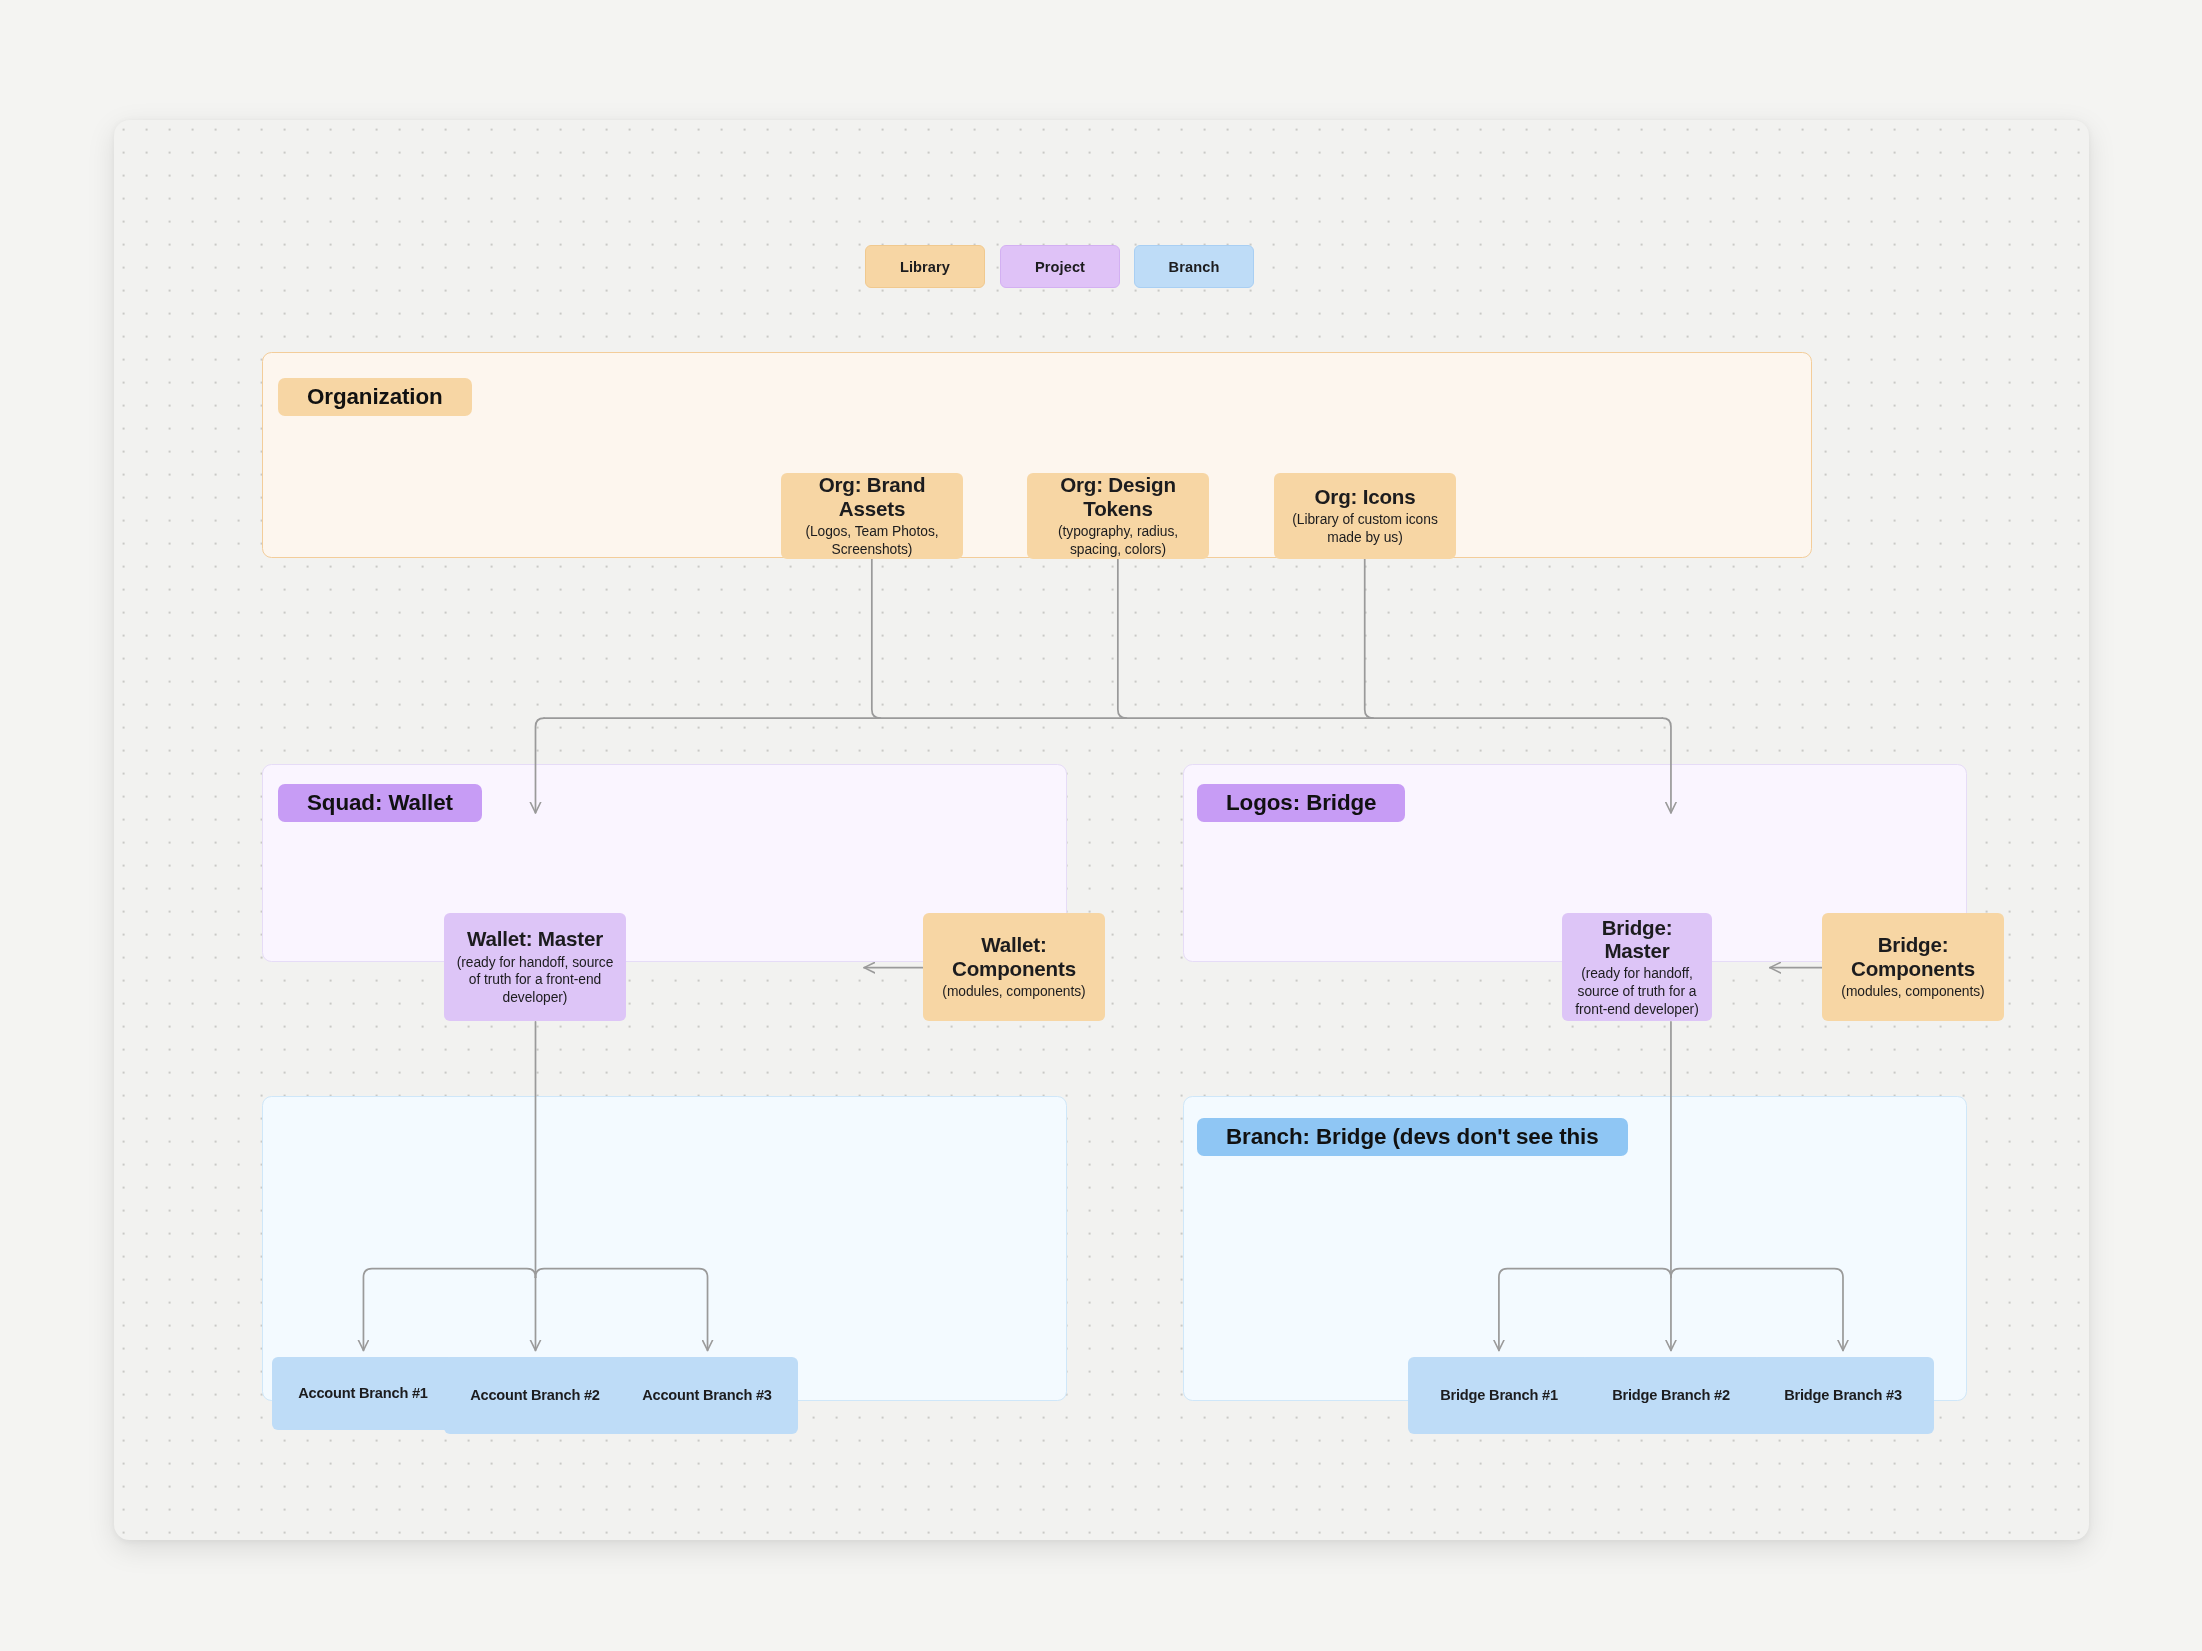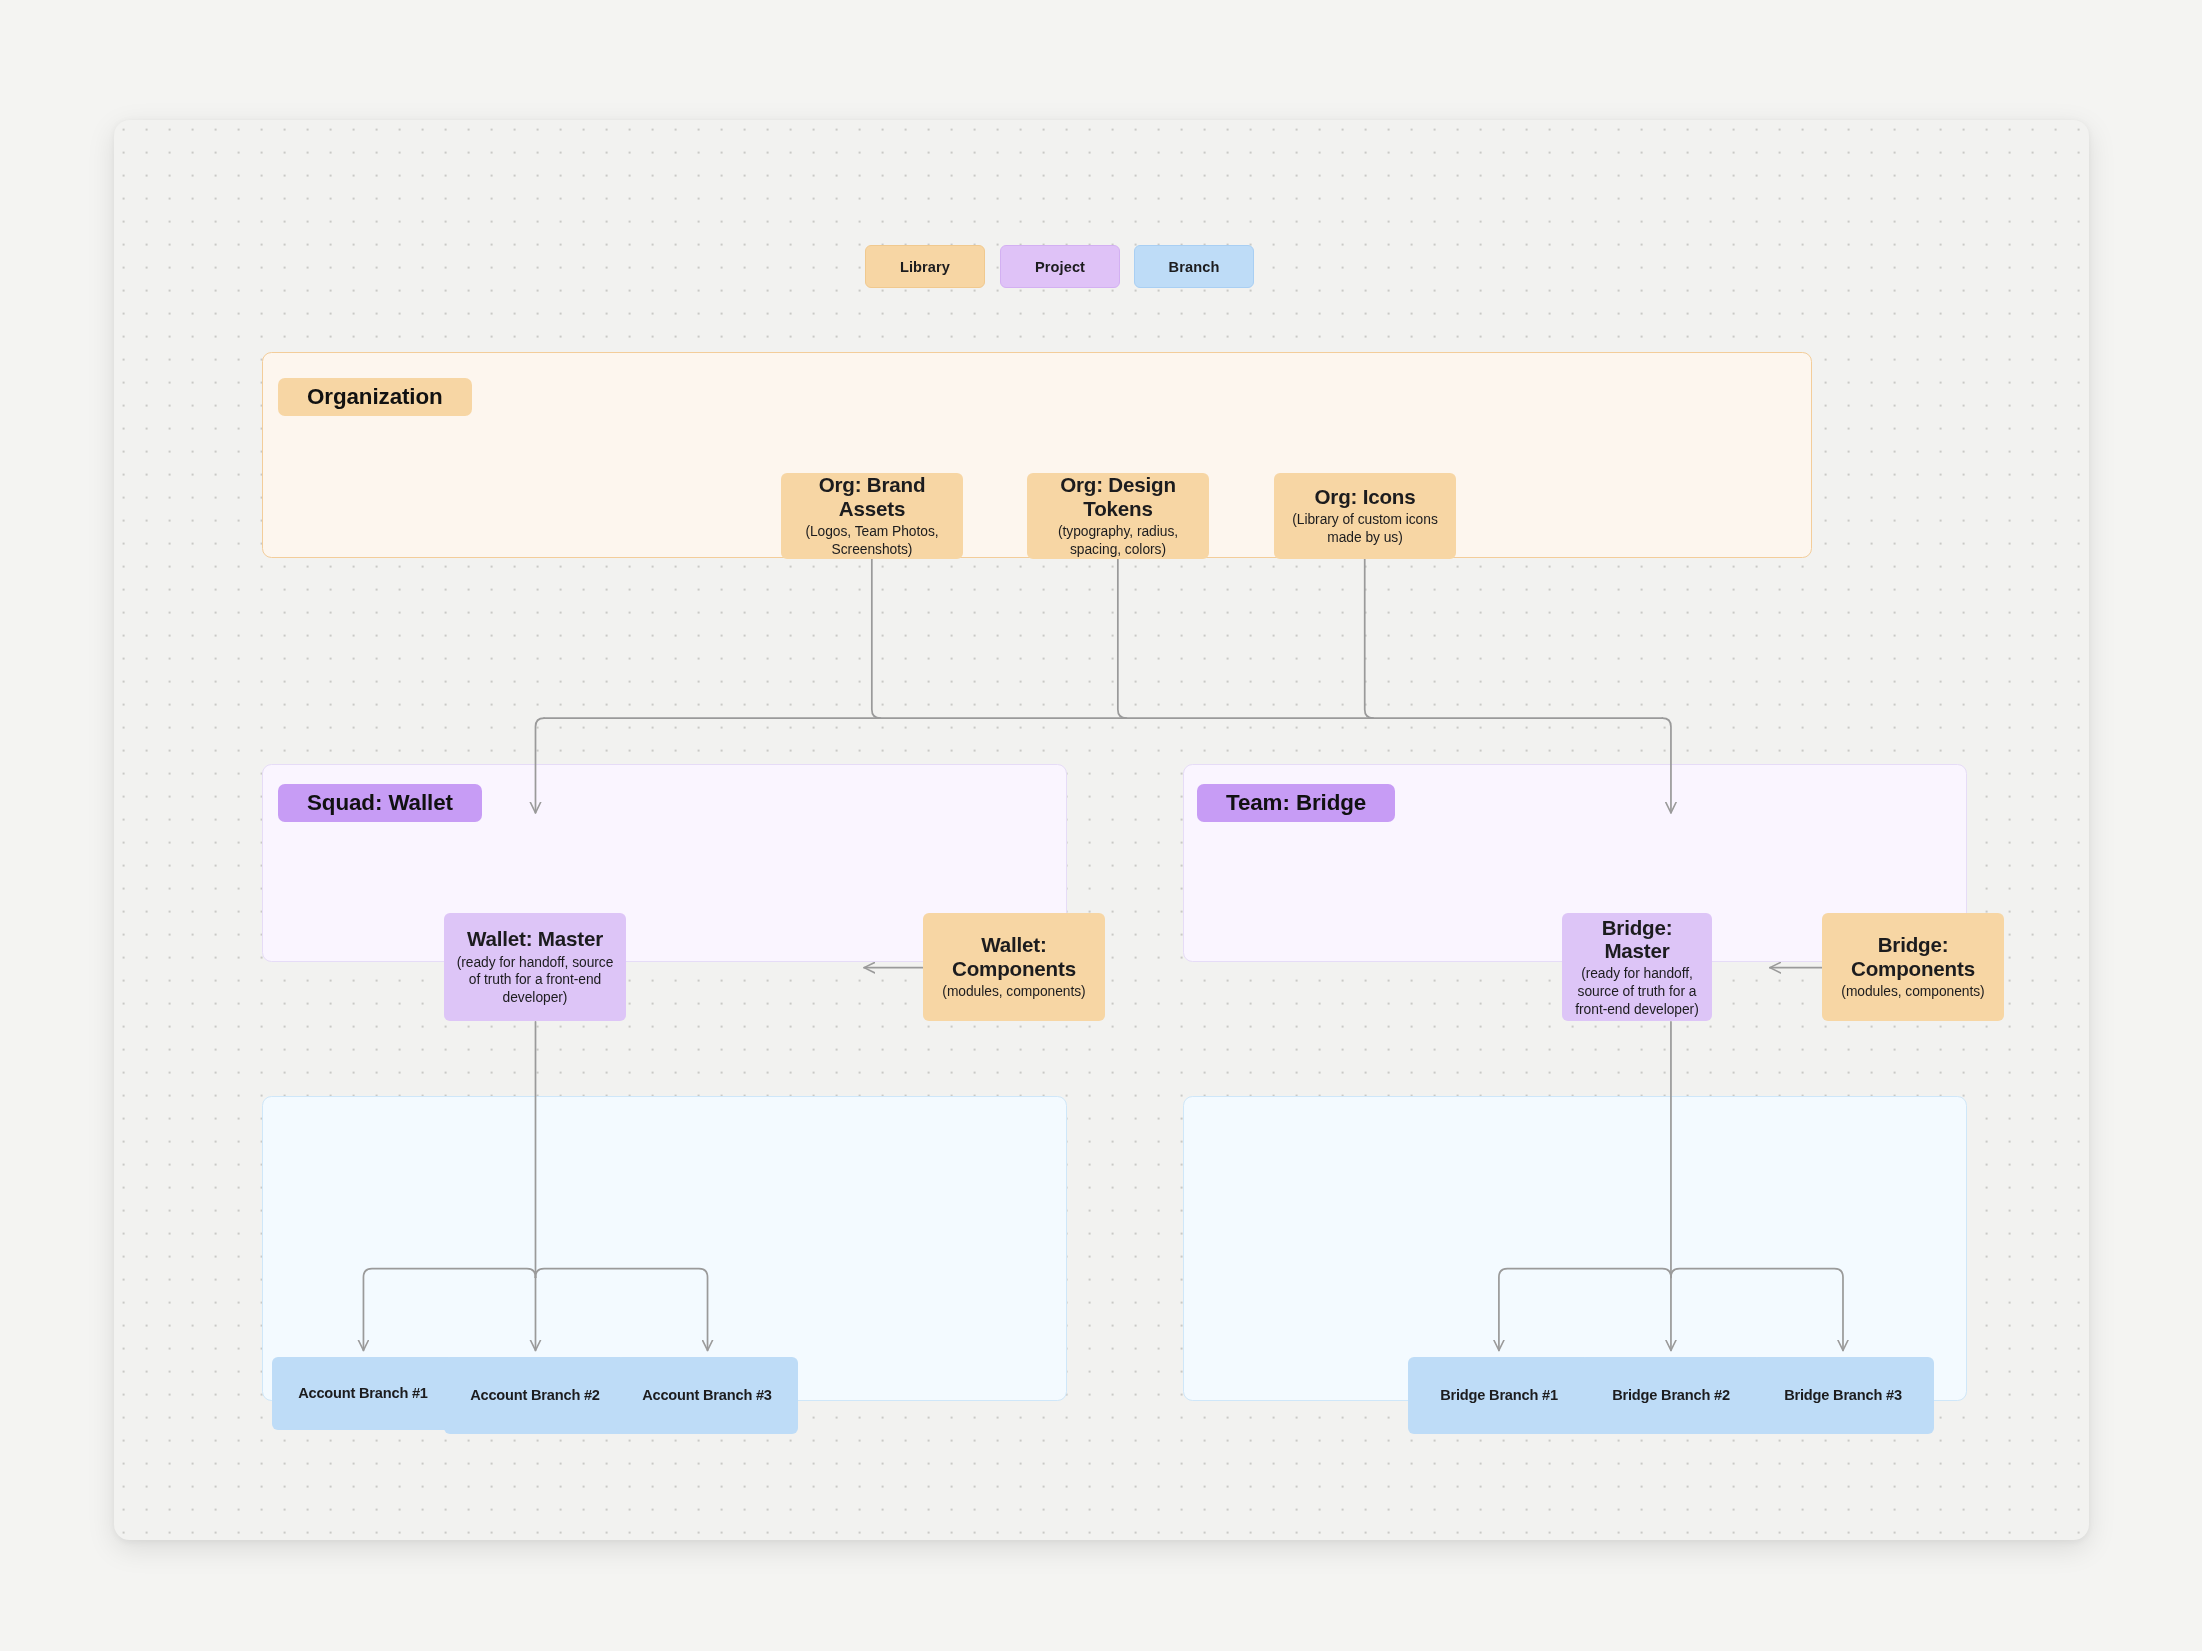--- a/index.html
+++ b/index.html
@@ -156,24 +156,27 @@
 
     <div class="section-tag" style="left:164px; top:258px; background:#f7d6a4;">
       <span>Organization</span>
     </div>
 
     <div class="section-tag" style="left:164px; top:664px; background:#c79cf5;">
       <span>Squad: Wallet</span>
     </div>
 
     <div class="section-tag" style="left:1083px; top:664px; background:#c79cf5;">
-      <span>Team: Bridge</span>
-    </div>
-
-
+      <span>Logos: Bridge</span>
+    </div>
+
+
+    <div class="section-tag" style="left:1083px; top:998px; background:#8fc6f4;">
+      <span>Branch: Bridge (devs don't see this</span>
+    </div>
 
     <div class="node" style="left:667px; top:353px; width:182px; height:86px; background:#f7d6a4;">
       <span class="t">Org: Brand Assets</span>
       <span class="s">(Logos, Team Photos, Screenshots)</span>
     </div>
 
     <div class="node" style="left:913px; top:353px; width:182px; height:86px; background:#f7d6a4;">
       <span class="t">Org: Design Tokens</span>
       <span class="s">(typography, radius, spacing, colors)</span>
     </div>

